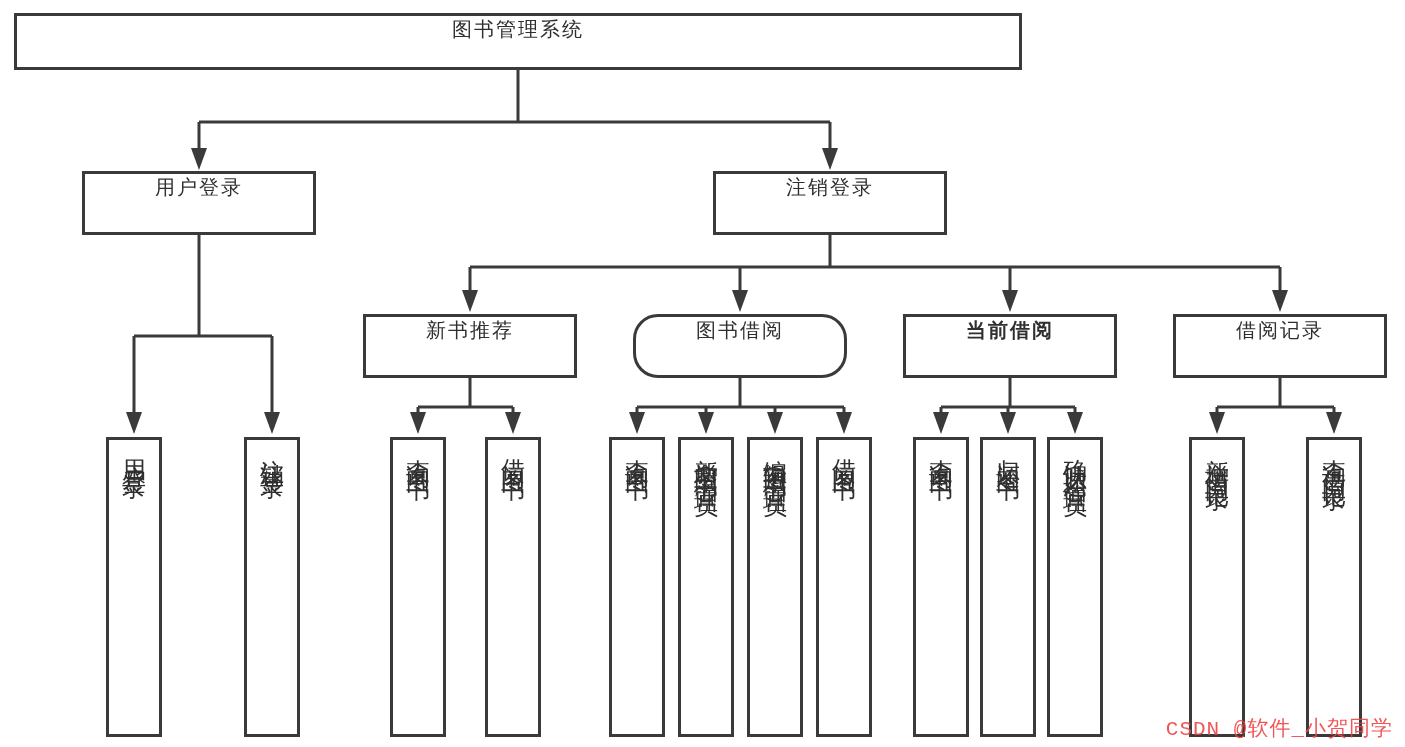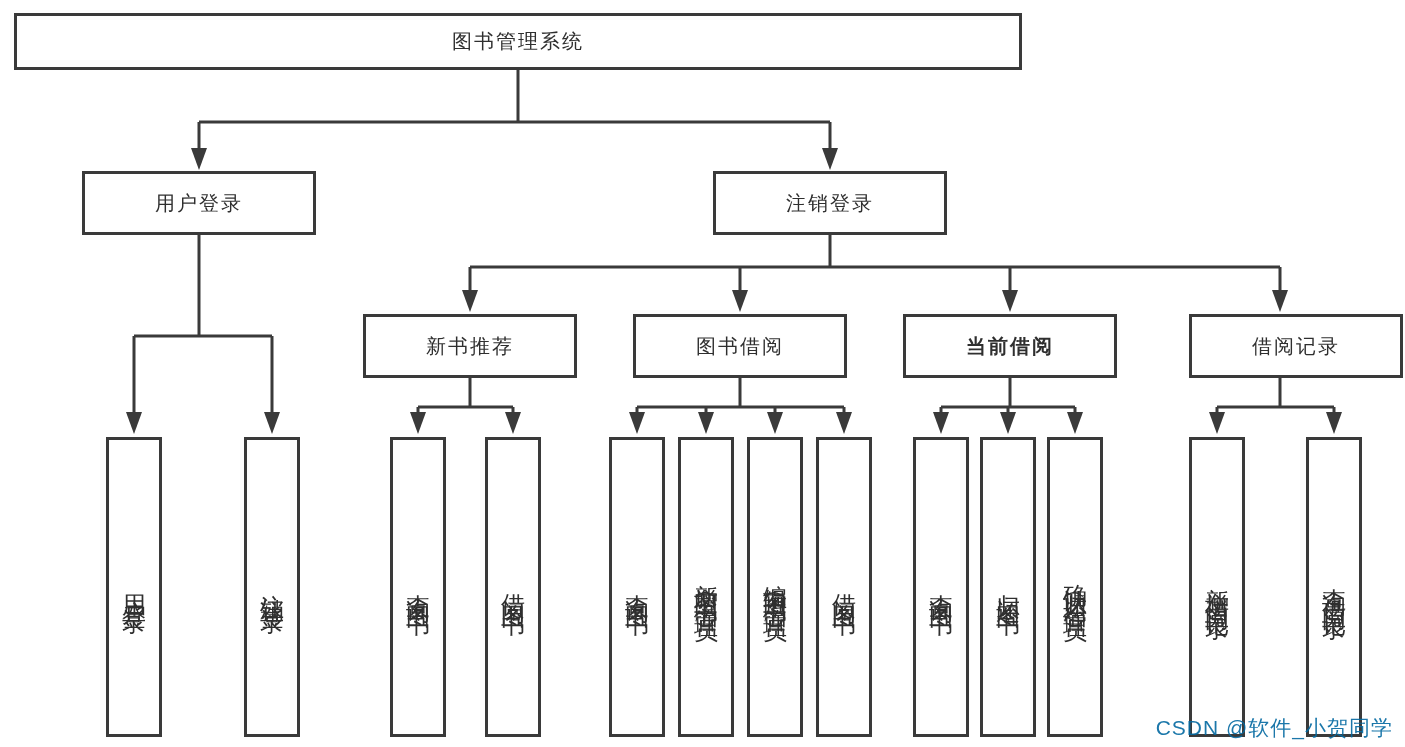--- a/index.html
+++ b/index.html
@@ -22,21 +22,21 @@
     width: 1405px;
     height: 747px;
     z-index: 1;
   }
   .node {
     position: absolute;
     box-sizing: border-box;
     background: #ffffff;
     border: 3px solid #3a3a3a;
     display: flex;
-    align-items: center;
+    align-items: flex-start;
     justify-content: center;
     color: #2f2f2f;
     z-index: 2;
   }
   .h-node {
     font-size: 20px;
     letter-spacing: 2px;
     white-space: nowrap;
   }
   .v-node .v-label {
@@ -46,24 +46,25 @@
     letter-spacing: 6px;
     line-height: 1;
     color: #2f2f2f;
   }
   .watermark {
     position: absolute;
     right: 12px;
     top: 714px;
     font-size: 21px;
     letter-spacing: 1px;
-    color: #0369a1;
+    color: #ef4444;
     opacity: 0.9;
     z-index: 5;
     white-space: nowrap;
+    font-family: Liberation Mono, monospace;
   }
 </style>
 </head>
 <body>
 
 <div class="canvas">
 
   <svg class="connectors" viewBox="0 0 1405 747" xmlns="http://www.w3.org/2000/svg" aria-hidden="true">
     <g stroke="#3a3a3a" stroke-width="3" fill="none">
 
@@ -111,27 +112,27 @@
   <div class="node h-node" style="left:82px; top:171px; width:234px; height:64px;">
     <span>用户登录</span>
   </div>
   <div class="node h-node" style="left:713px; top:171px; width:234px; height:64px;">
     <span>注销登录</span>
   </div>
 
   <div class="node h-node" style="left:363px; top:314px; width:214px; height:64px;">
     <span>新书推荐</span>
   </div>
-  <div class="node h-node" style="left:633px; top:314px; width:214px; height:64px;">
+  <div class="node h-node" style="left:633px; top:314px; width:214px; height:64px;border-radius:25px;">
     <span>图书借阅</span>
   </div>
   <div class="node h-node" style="left:903px; top:314px; width:214px; height:64px;font-weight:bold;">
     <span>当前借阅</span>
   </div>
-  <div class="node h-node" style="left:1173px; top:314px; width:214px; height:64px;margin-left:16px;">
+  <div class="node h-node" style="left:1173px; top:314px; width:214px; height:64px;">
     <span>借阅记录</span>
   </div>
 
   <div class="node v-node" style="left:106px; top:437px; width:56px; height:300px;">
     <span class="v-label">用户登录</span>
   </div>
   <div class="node v-node" style="left:244px; top:437px; width:56px; height:300px;">
     <span class="v-label">注销登录</span>
   </div>
 

